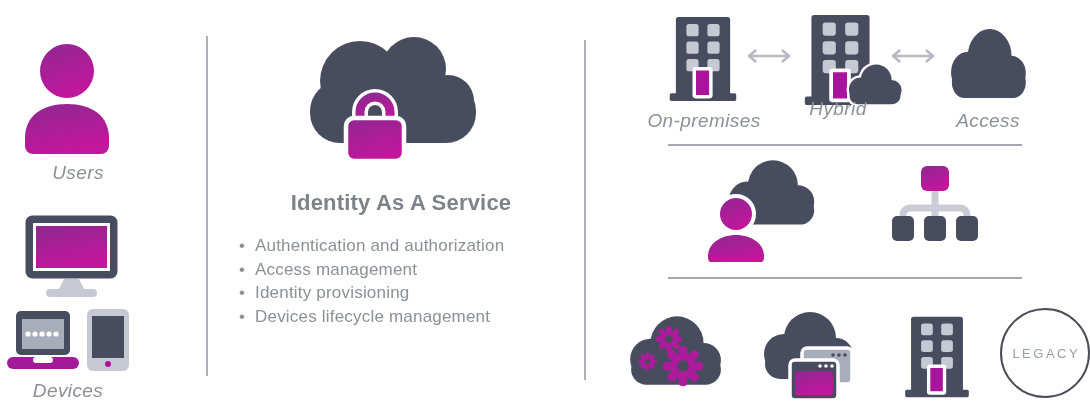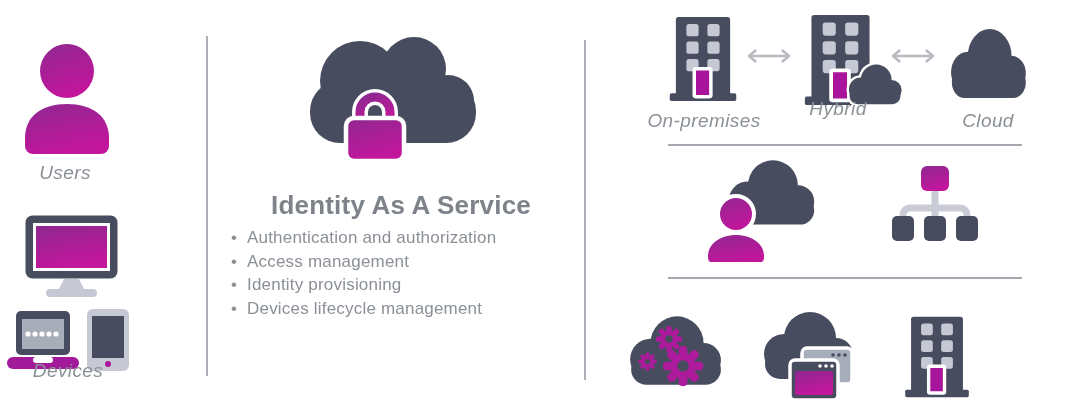--- a/index.html
+++ b/index.html
@@ -10,24 +10,24 @@
   .abs{position:absolute;}
   .label{
     color:#8B9097;font-size:19px;letter-spacing:.4px;text-align:center;font-style:italic;
   }
   .vdiv{width:2px;background:#ACAFB6;}
   .hdiv{height:2px;background:#A4A7AE;}
   #idaas-text{
     color:#ffffff;font-weight:bold;font-size:21px;text-align:center;letter-spacing:.5px;
   }
   #center-heading{
-    color:#7E838A;font-weight:bold;font-size:26px;text-align:center;letter-spacing:.2px;
+    color:#7E838A;font-weight:bold;font-size:22px;text-align:center;letter-spacing:.2px;
   }
   #center-bullets{
-    list-style:none;margin:0;padding:0;width:310px;
+    list-style:none;margin:8px;padding:0;width:310px;
     color:#8B9097;font-size:17px;line-height:23.5px;letter-spacing:.2px;
   }
   #center-bullets li{position:relative;padding-left:17px;}
   #center-bullets li::before{
     content:"\2022";position:absolute;left:1px;top:0;color:#8B9097;
   }
   #legacy-badge{
     width:86px;height:86px;border:2.5px solid #4A4E57;border-radius:50%;
     display:flex;align-items:center;justify-content:center;
   }
@@ -98,21 +98,21 @@
           <path d="M38.5,4.5 L45,10 L38.5,15.5"></path>
         </g>
       </symbol>
     </defs>
   </svg>
 
   <svg class="abs" style="left:20px;top:44px" width="95" height="112" viewBox="0 0 95 112">
     <circle cx="47" cy="27" r="27" fill="url(#mg)"></circle>
     <path d="M47,60 c-25,0 -42,12 -42,34 v8 a8,8 0 0 0 8,8 h68 a8,8 0 0 0 8,-8 v-8 c0,-22 -17,-34 -42,-34 z" fill="url(#mg)"></path>
   </svg>
-  <div class="abs label" style="left:10px;top:162px;width:110px">Users</div>
+  <div class="abs label" style="left:23px;top:162px;width:110px">Users</div>
 
   <svg class="abs" style="left:24px;top:214px" width="95" height="84" viewBox="0 0 95 84">
     <rect x="1.5" y="1.5" width="92" height="63" rx="7" fill="#484C5F"></rect>
     <rect x="9" y="9" width="77" height="48" fill="#FFFFFF"></rect>
     <rect x="12" y="12" width="71" height="42" fill="url(#mg)"></rect>
     <polygon points="40,65 55,65 60,75 35,75" fill="#C6C9D3"></polygon>
     <rect x="22" y="75" width="51" height="8" rx="4" fill="#C6C9D3"></rect>
   </svg>
 
   <svg class="abs" style="left:6px;top:310px" width="74" height="60" viewBox="0 0 74 60">
@@ -127,21 +127,21 @@
     </g>
     <rect x="1" y="47" width="72" height="12" rx="6" fill="#A2199A"></rect>
     <rect x="27" y="47" width="20" height="6" rx="3" fill="#FFFFFF"></rect>
   </svg>
 
   <svg class="abs" style="left:86px;top:308px" width="44" height="64" viewBox="0 0 44 64">
     <rect x="1" y="1" width="42" height="62" rx="6" fill="#C6C9D3"></rect>
     <rect x="6" y="8" width="32" height="42" fill="#484C5F"></rect>
     <circle cx="22" cy="56" r="3" fill="#A8149B"></circle>
   </svg>
-  <div class="abs label" style="left:12px;top:360px;width:112px">Devices</div>
+  <div class="abs label" style="left:12px;top:380px;width:112px">Devices</div>
 
   <div class="abs vdiv" style="left:206px;top:36px;height:340px"></div>
   <div class="abs vdiv" style="left:584px;top:40px;height:340px"></div>
 
   <svg class="abs" style="left:302px;top:25px" width="180" height="132" viewBox="0 0 180 132">
     <g fill="#484C5F">
       <circle cx="58" cy="56" r="40"></circle>
       <circle cx="112" cy="44" r="32"></circle>
       <circle cx="146" cy="76" r="26"></circle>
       <rect x="8" y="56" width="166" height="62" rx="30"></rect>
@@ -176,21 +176,21 @@
   </svg>
   <div class="abs label" style="left:800px;top:98px;width:76px">Hybrid</div>
 
   <svg class="abs" style="left:888px;top:46px" width="50" height="20" viewBox="0 0 50 20">
       <use href="#arrow2h"></use>
     </svg>
 
   <svg class="abs" style="left:946px;top:26px" width="84" height="72" viewBox="0 0 100 70" preserveAspectRatio="none">
       <use href="#cloud"></use>
     </svg>
-  <div class="abs label" style="left:946px;top:110px;width:84px">Cloud</div>
+  <div class="abs label" style="left:946px;top:110px;width:84px">Access</div>
 
   <div class="abs hdiv" style="left:668px;top:144px;width:354px"></div>
 
   <svg class="abs" style="left:700px;top:157px" width="122" height="105" viewBox="0 0 122 105">
     <use href="#cloud" x="23" y="0" width="96" height="68"></use>
     <path d="M36,78 c-16,0 -28,9 -28,21 v2 a5,5 0 0 0 5,5 h46 a5,5 0 0 0 5,-5 v-2 c0,-12 -12,-21 -28,-21 z" fill="url(#mg)"></path>
     <circle cx="36" cy="57" r="18" fill="url(#mg)" stroke="#FFFFFF" stroke-width="4"></circle>
   </svg>
 
   <svg class="abs" style="left:890px;top:164px" width="92" height="78" viewBox="0 0 92 78">
@@ -229,14 +229,17 @@
         <circle cx="70" cy="58" r="1.8"></circle>
         <circle cx="76" cy="58" r="1.8"></circle>
     </g>
     <rect x="39" y="63" width="38" height="24" rx="2" fill="url(#mg)"></rect>
   </svg>
 
   <svg class="abs" style="left:902px;top:316px" width="70" height="82" viewBox="0 0 80 98">
       <use href="#bld"></use>
     </svg>
 
+  <div class="abs" id="legacy-badge" style="left:1000px;top:308px">
+    <span>LEGACY</span>
+  </div>
 
 </div>
 
 </body></html>

